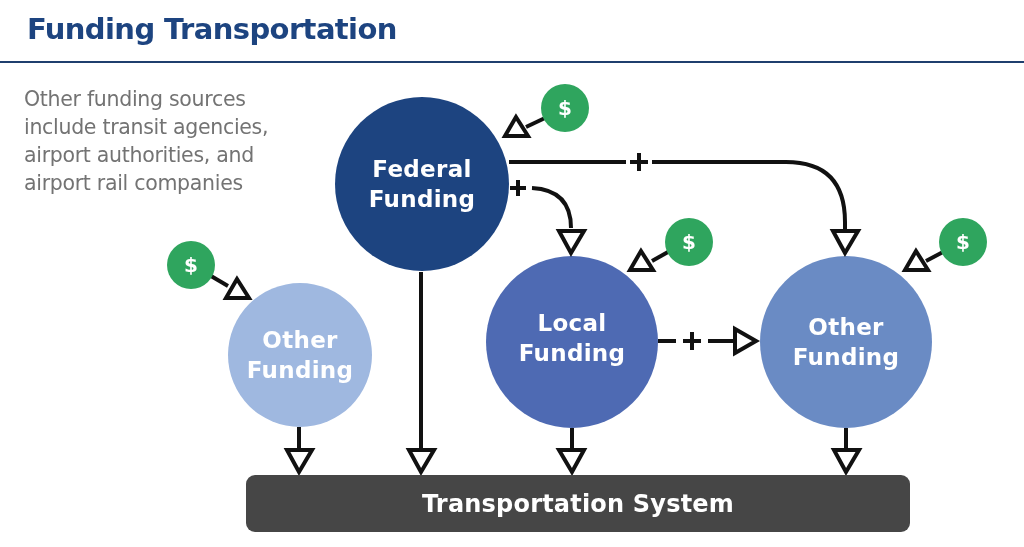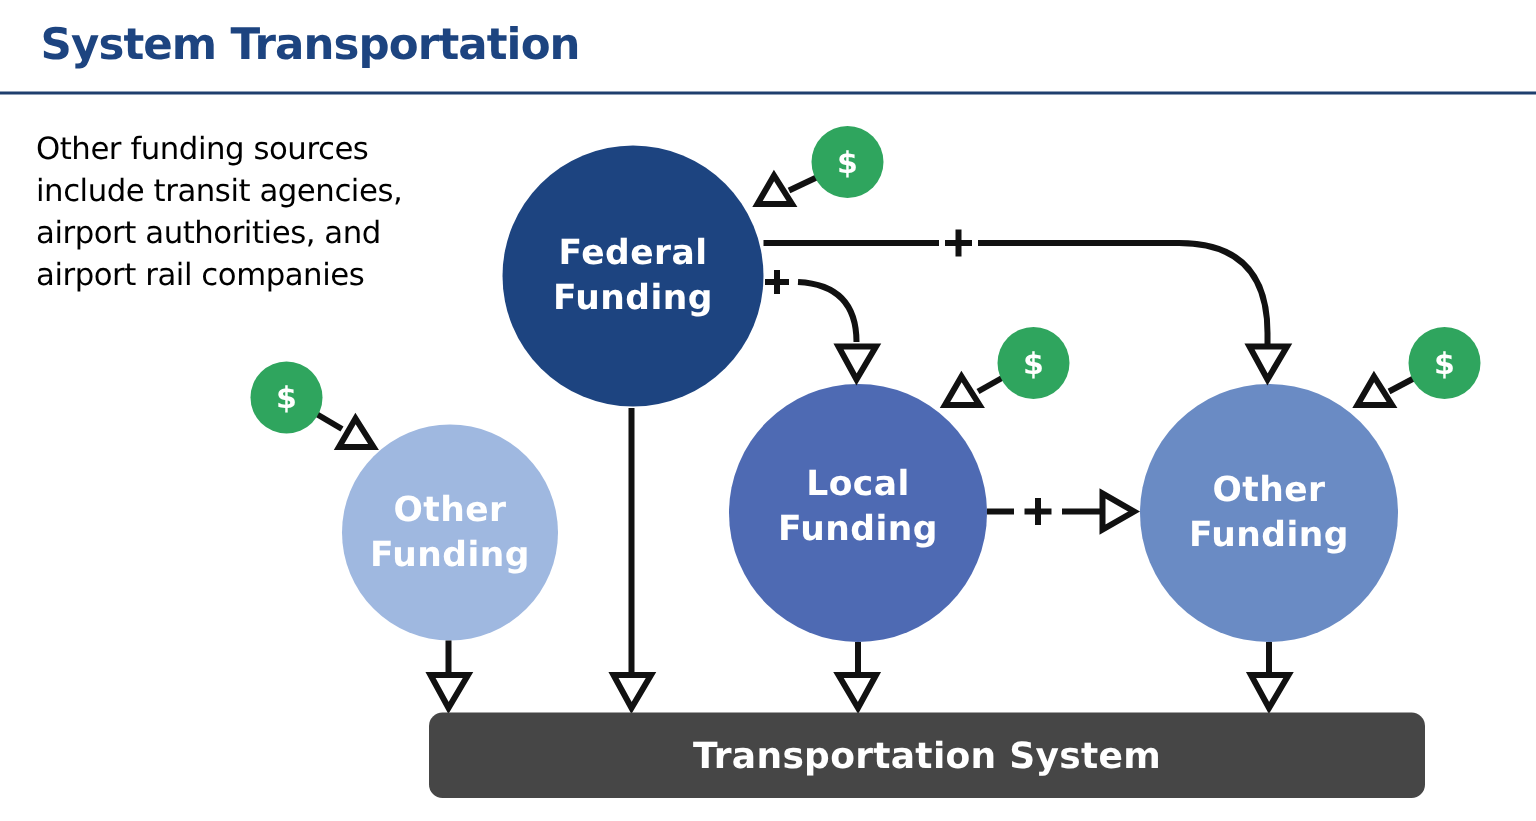--- a/index.html
+++ b/index.html
@@ -12,51 +12,51 @@
       font-family: "DejaVu Sans", sans-serif; font-weight: bold;
       font-size: 29px; color: #1d4480; letter-spacing: -0.6px;
     }
     .title-rule {
       position: absolute; left: 0; top: 61px; width: 1024px; height: 2px;
       background: #1f3f6e;
     }
     .note {
       position: absolute; left: 24px; top: 85px; width: 300px;
       font-family: "DejaVu Sans", sans-serif; font-size: 20.5px; line-height: 28px;
-      color: #000000; letter-spacing: -0.3px;
+      color: #737373; letter-spacing: -0.3px;
     }
     .note span { display: block; white-space: nowrap; }
     svg.diagram { position: absolute; left: 0; top: 0; }
     .node-label {
       position: absolute; color: #ffffff; font-family: "DejaVu Sans", sans-serif;
       font-weight: bold; text-align: center; line-height: 30px;
       display: flex; flex-direction: column; align-items: center; justify-content: center;
       letter-spacing: 0.3px;
     }
     .node-label span { display: block; white-space: nowrap; }
     .dollar {
       position: absolute; width: 48px; height: 48px; border-radius: 50%;
       background: #2fa55e; color: #ffffff; font-weight: bold; font-size: 20px;
       display: flex; align-items: center; justify-content: center;
       font-family: "DejaVu Sans", sans-serif;
     }
     .system-box {
       position: absolute; left: 246px; top: 475px; width: 664px; height: 57px;
       background: #464646; border-radius: 9px;
-      display: flex; align-items: center; justify-content: center; margin-left: 40px;
+      display: flex; align-items: center; justify-content: center;
     }
     .system-box span {
       color: #ffffff; font-family: "DejaVu Sans", sans-serif; font-weight: bold;
       font-size: 24px; letter-spacing: 0.2px;
     }
   </style>
 </head>
 <body>
 
-<h1 class="title">System Transportation</h1>
+<h1 class="title">Funding Transportation</h1>
 <div class="title-rule"></div>
 
 <div class="note">
   <span>Other funding sources</span>
   <span>include transit agencies,</span>
   <span>airport authorities, and</span>
   <span>airport rail companies</span>
 </div>
 
 <svg class="diagram" width="1024" height="547" viewBox="0 0 1024 547">

